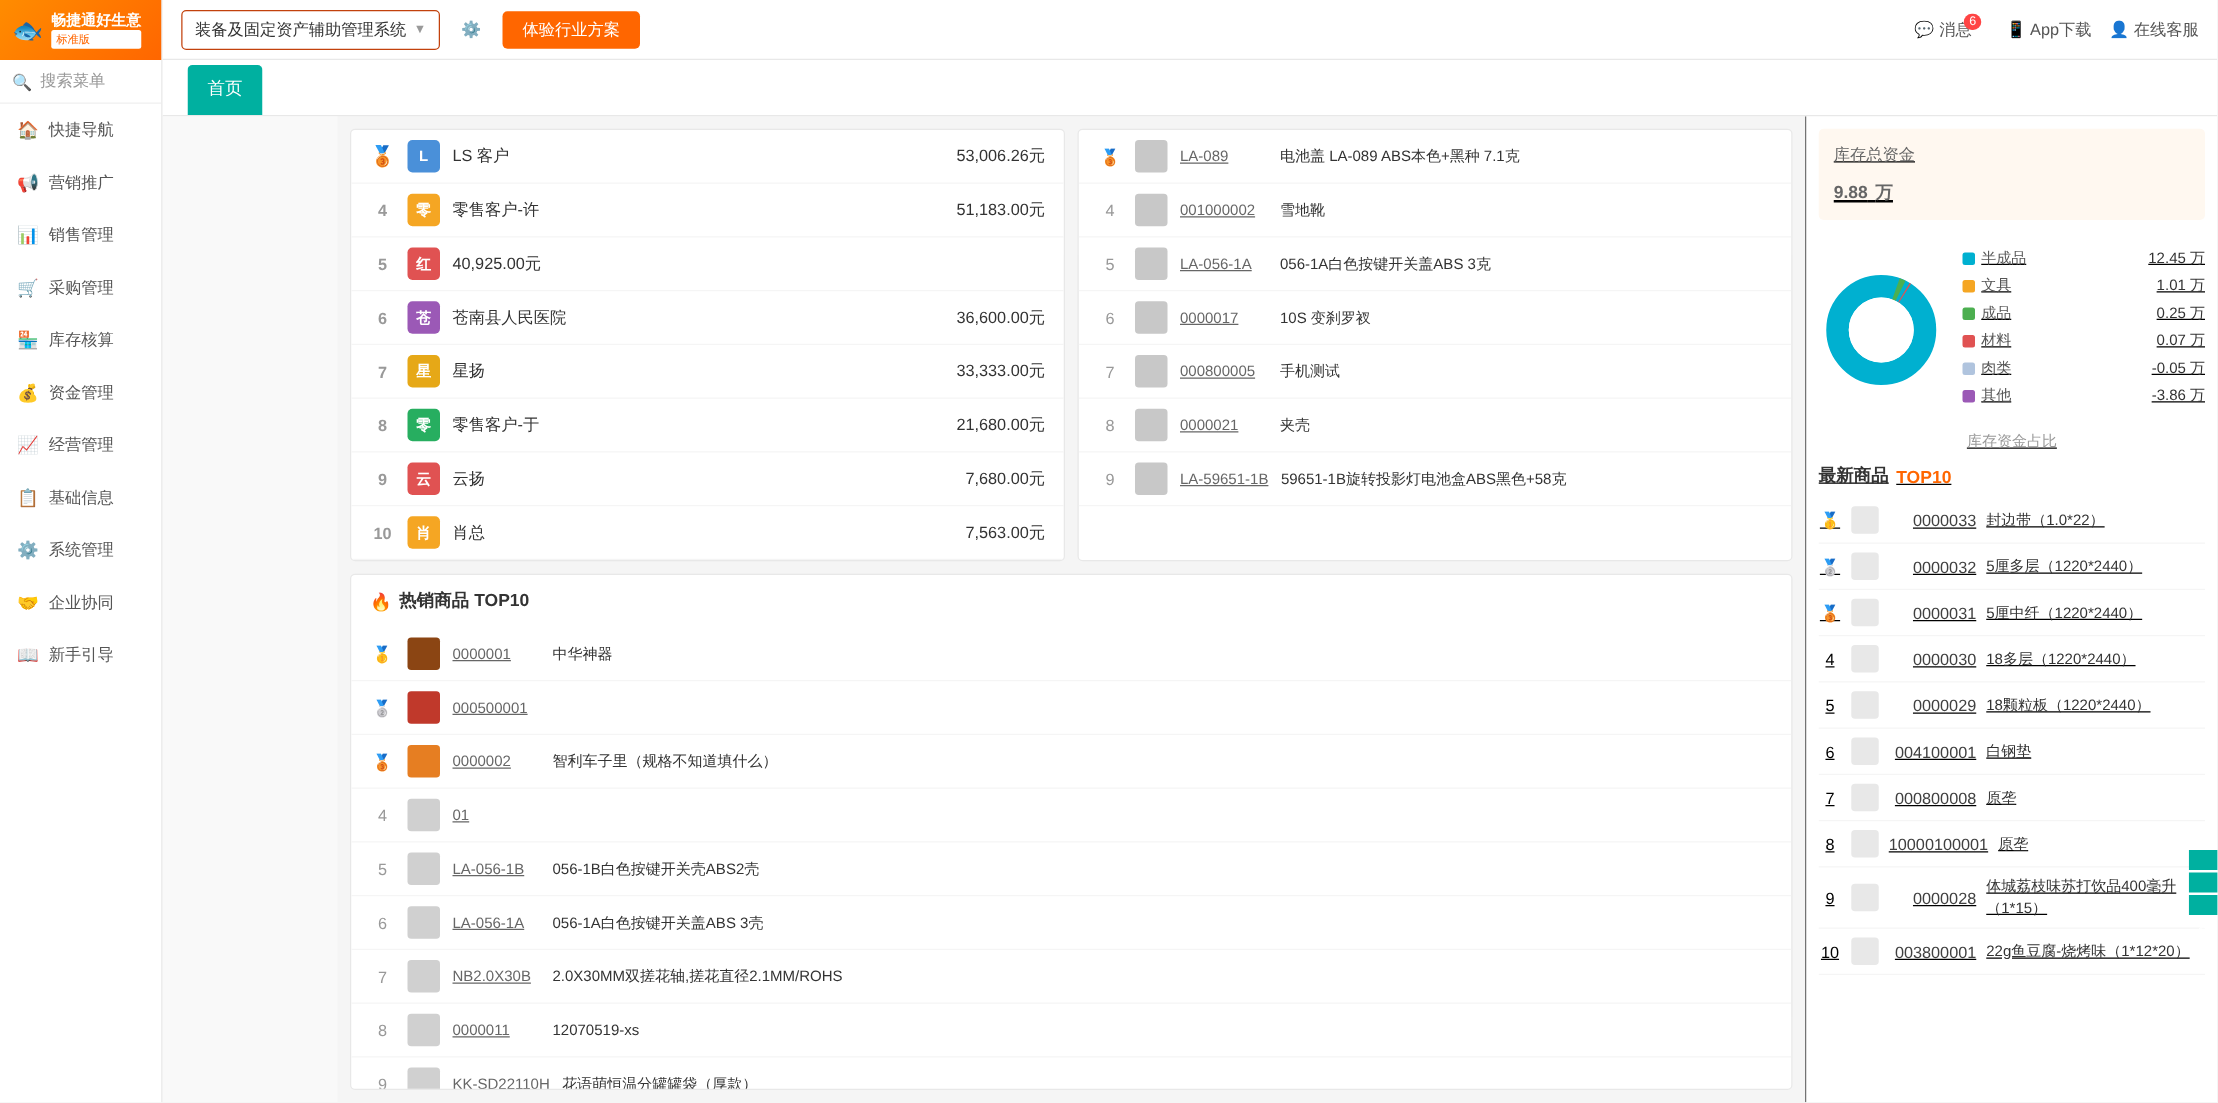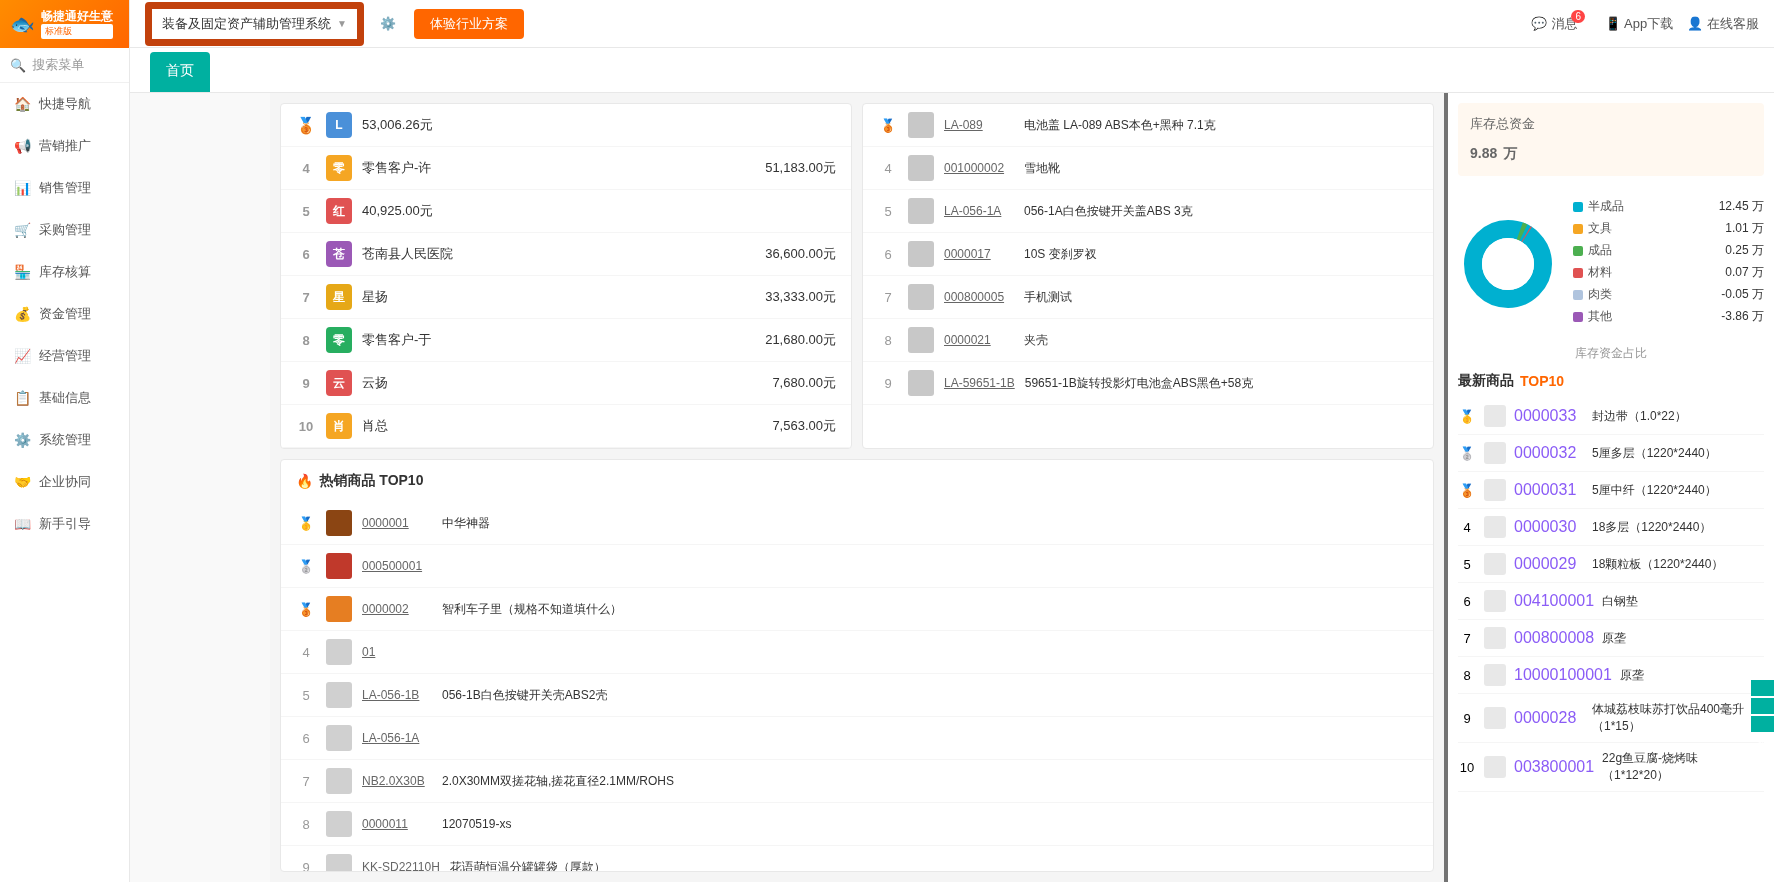--- a/index.html
+++ b/index.html
@@ -11,34 +11,34 @@
     .sidebar-logo .logo-text { font-size: 12px; font-weight: bold; line-height: 1.3; }
     .sidebar-logo .badge { background: #fff; color: #ff6600; font-size: 9px; padding: 1px 4px; border-radius: 2px; }
     .sidebar-search { padding: 8px 10px; border-bottom: 1px solid #f0f0f0; display: flex; align-items: center; gap: 6px; color: #999; cursor: pointer; }
     .sidebar-nav { flex: 1; overflow-y: auto; }
     .nav-item { display: flex; align-items: center; gap: 8px; padding: 12px 15px; color: #555; cursor: pointer; font-size: 13px; }
     .nav-item .nav-icon { width: 16px; height: 16px; display: flex; align-items: center; justify-content: center; font-size: 14px; }
     
     
     .main { flex: 1; display: flex; flex-direction: column; overflow: hidden; }
     .topbar { height: 48px; background: #fff; border-bottom: 1px solid #e8e8e8; display: flex; align-items: center; padding: 0 15px; gap: 10px; flex-shrink: 0; }
-    .system-selector { display: flex; align-items: center; gap: 6px; padding: 6px 10px; border: 7px solid #c2410c; border-radius: 4px; cursor: pointer; color: #333; min-width: 180px; }
+    .system-selector { display: flex; align-items: center; gap: 6px; padding: 6px 10px; border: 1px solid #c2410c; border-radius: 4px; cursor: pointer; color: #333; min-width: 180px; }
     .system-selector .chevron { color: #999; font-size: 10px; }
     .gear-btn { width: 30px; height: 30px; display: flex; align-items: center; justify-content: center; cursor: pointer; color: #666; }
     .trial-btn { background: #ff6600; color: #fff; border: none; padding: 6px 16px; border-radius: 4px; cursor: pointer; font-size: 13px; }
     .topbar-right { margin-left: auto; display: flex; gap: 14px; color: #555; }
     .topbar-right .badge-num { background: #ff4444; color: #fff; font-size: 10px; padding: 1px 4px; border-radius: 8px; position: relative; top: -8px; left: -6px; }
     .page-tabs { background: #fff; border-bottom: 1px solid #e8e8e8; padding: 0 20px; display: flex; }
     .page-tab { padding: 10px 16px; cursor: pointer; border-bottom: 2px solid transparent; font-size: 14px; color: #555; }
     .page-tab.active { color: #fff; background: #00b0a0; border-radius: 4px 4px 0 0; margin-top: 4px; }
     
     .dashboard { flex: 1; display: flex; overflow: hidden; }
     .dashboard-left { width: 140px; background: #f9f9f9; flex-shrink: 0; }
     .dashboard-center { flex: 1; overflow-y: auto; padding: 10px; display: flex; flex-direction: column; gap: 10px; }
-    .dashboard-right { width: 330px; background: #fff; overflow-y: auto; border-left: 4px solid #737373; padding: 10px; flex-shrink: 0; }
+    .dashboard-right { width: 330px; background: #fff; overflow-y: auto; border-left: 1px solid #737373; padding: 10px; flex-shrink: 0; text-decoration: underline; }
     
     
     .card { background: #fff; border-radius: 4px; border: 1px solid #e8e8e8; overflow: hidden; }
     
     
     .ranking-list { padding: 0; }
     .ranking-row { display: flex; align-items: center; padding: 8px 15px; border-bottom: 1px solid #f5f5f5; gap: 10px; }
     .rank-num { width: 20px; text-align: center; font-weight: bold; color: #999; font-size: 13px; }
     .rank-avatar { width: 26px; height: 26px; border-radius: 4px; display: flex; align-items: center; justify-content: center; color: #fff; font-size: 12px; font-weight: bold; flex-shrink: 0; }
     .rank-name { flex: 1; color: #333; font-size: 13px; }
@@ -65,21 +65,21 @@
     .legend-dot { width: 10px; height: 10px; border-radius: 2px; flex-shrink: 0; }
     .legend-name { flex: 1; color: #555; }
     .legend-val { color: #333; }
     .inventory-label { font-size: 12px; color: #999; text-align: center; margin-top: 5px; }
     
     .newest-section-title { font-size: 14px; font-weight: bold; color: #333; margin: 10px 0 8px; display: flex; align-items: center; gap: 6px; }
     .newest-top10 { color: #ff6600; font-size: 14px; }
     .newest-row { display: flex; align-items: center; gap: 8px; padding: 7px 0; border-bottom: 1px solid #f5f5f5; }
     .newest-rank { width: 18px; text-align: center; }
     .newest-img { width: 22px; height: 22px; background: #e8e8e8; border-radius: 3px; display: flex; align-items: center; justify-content: center; font-size: 9px; color: #999; flex-shrink: 0; }
-    .newest-code { color: #8b5cf6; font-size: 16px; min-width: 70px; }
+    .newest-code { color: #404040; font-size: 13px; min-width: 70px; text-align: right; }
     .newest-name { flex: 1; color: #333; font-size: 12px; }
     
     .medal-gold { color: #f5a623; }
     .medal-silver { color: #b0b0b0; }
     .medal-bronze { color: #cd7f32; }
     .hot-header { font-size: 14px; font-weight: bold; color: #333; padding: 12px 15px; display: flex; align-items: center; gap: 6px; }
     
     
     .upper-panels { display: flex; gap: 10px; }
     .upper-panel { flex: 1; }
@@ -188,20 +188,21 @@
 
     <div class="dashboard-center">
 
       <div class="upper-panels">
 
         <div class="card upper-panel">
           <div class="ranking-list">
             <div class="ranking-row">
               <span class="rank-medal medal-bronze">🥉</span>
               <div class="rank-avatar" style="background:#4a90d9;">L</div>
+              <span class="rank-name">LS 客户</span>
               <span class="rank-amount">53,006.26元</span>
             </div>
             <div class="ranking-row">
               <span class="rank-num">4</span>
               <div class="rank-avatar" style="background:#f5a623;">零</div>
               <span class="rank-name">零售客户-许</span>
               <span class="rank-amount">51,183.00元</span>
             </div>
             <div class="ranking-row">
               <span class="rank-num">5</span>
@@ -320,20 +321,21 @@
           <div class="product-row">
             <span class="product-rank">5</span>
             <div class="product-img" style="background:#d0d0d0;"></div>
             <span class="product-code">LA-056-1B</span>
             <span class="product-name">056-1B白色按键开关壳ABS2壳</span>
           </div>
           <div class="product-row">
             <span class="product-rank">6</span>
             <div class="product-img" style="background:#d0d0d0;"></div>
             <span class="product-code">LA-056-1A</span>
+            <span class="product-name">056-1A白色按键开关盖ABS 3壳</span>
           </div>
           <div class="product-row">
             <span class="product-rank">7</span>
             <div class="product-img" style="background:#d0d0d0;"></div>
             <span class="product-code">NB2.0X30B</span>
             <span class="product-name">2.0X30MM双搓花轴,搓花直径2.1MM/ROHS</span>
           </div>
           <div class="product-row">
             <span class="product-rank">8</span>
             <div class="product-img" style="background:#d0d0d0;"></div>

